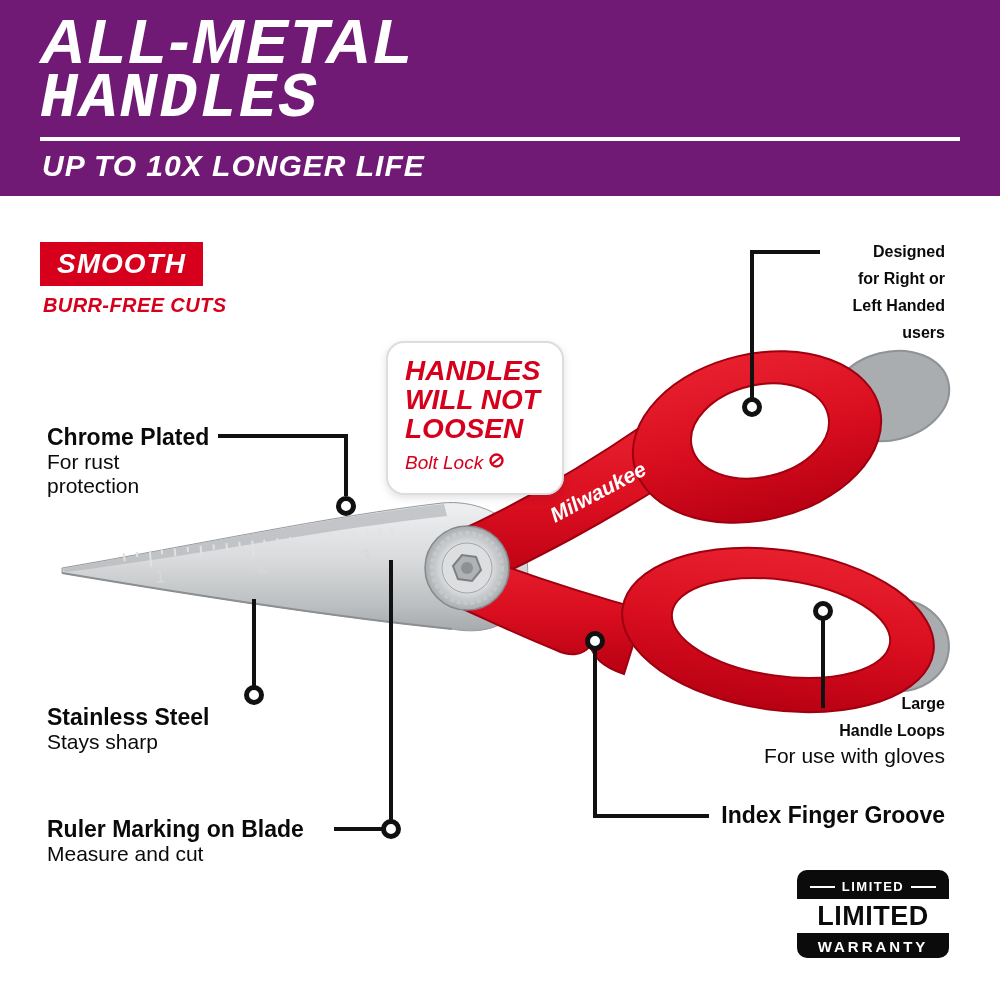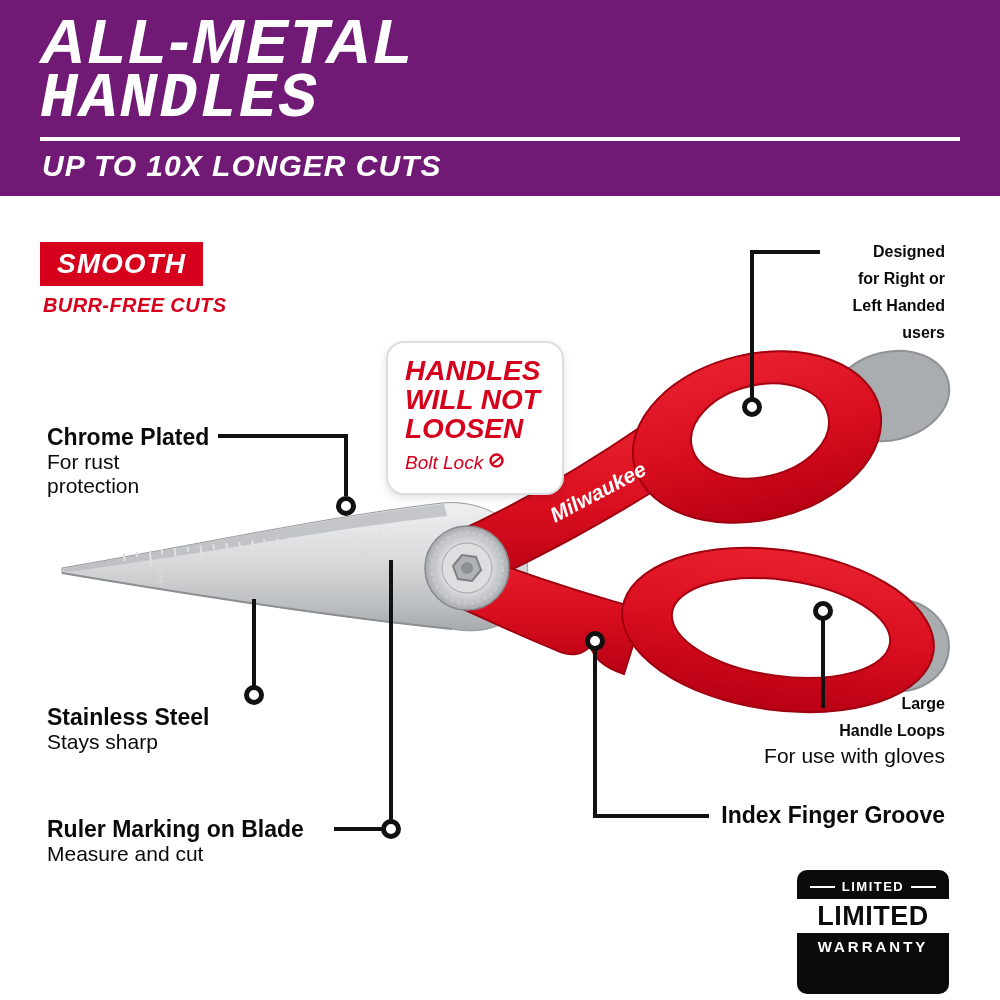--- a/index.html
+++ b/index.html
@@ -33,21 +33,21 @@
   .co { position:absolute; z-index:5; }
   .co-title { font-weight:bold; font-size:23px; line-height:26px; white-space:nowrap; }
   .co-big   { font-weight:bold; font-size:16px; line-height:27px; white-space:nowrap; }
   .co-desc  { font-size:21px; line-height:24px; white-space:nowrap; }
   .ta-r { text-align:right; }
   
   .cline { position:absolute; background:#111; z-index:5; }
   .cdot  { position:absolute; width:10px; height:10px; background:#fff; border:5px solid #111;
            border-radius:50%; z-index:6; }
   
-  .warranty { position:absolute; left:797px; top:870px; width:152px; height:124px; background:#0b0b0b;
+  .warranty { position:absolute; left:797px; top:870px; width:152px; height:88px; background:#0b0b0b;
               border-radius:10px; z-index:3; }
   .w-top { display:flex; align-items:center; justify-content:center; gap:7px; margin-top:9px;
            color:#fff; font-weight:bold; font-size:13px; letter-spacing:1.5px; }
   .w-rule { width:25px; height:2px; background:#fff; }
   .w-mid { margin-top:5px; height:34px; background:#fff; display:flex; align-items:center;
            justify-content:center; color:#0b0b0b; font-weight:bold; font-size:27px; letter-spacing:.5px; }
   .w-bot { margin-top:5px; text-align:center; color:#fff; font-weight:bold; font-size:15px;
            letter-spacing:3px; }
   
   .scissors-svg { position:absolute; left:0; top:0; z-index:1; }
@@ -57,21 +57,21 @@
 </style>
 </head>
 <body>
 
 <div class="stage">
 
   <header class="banner">
     <div class="banner-line l1">ALL-METAL</div>
     <div class="banner-line l2">HANDLES</div>
     <div class="banner-divider"></div>
-    <div class="banner-tagline">UP TO 10X LONGER CUTS</div>
+    <div class="banner-tagline">UP TO 10X LONGER LIFE</div>
   </header>
 
   <div class="smooth">
     <span>SMOOTH</span>
   </div>
   <div class="burr">BURR-FREE CUTS</div>
 
   <svg class="scissors-svg" width="1000" height="1000" viewBox="0 0 1000 1000">
     <defs>
       <linearGradient id="gBlade" x1="0" y1="0" x2="0" y2="1">

